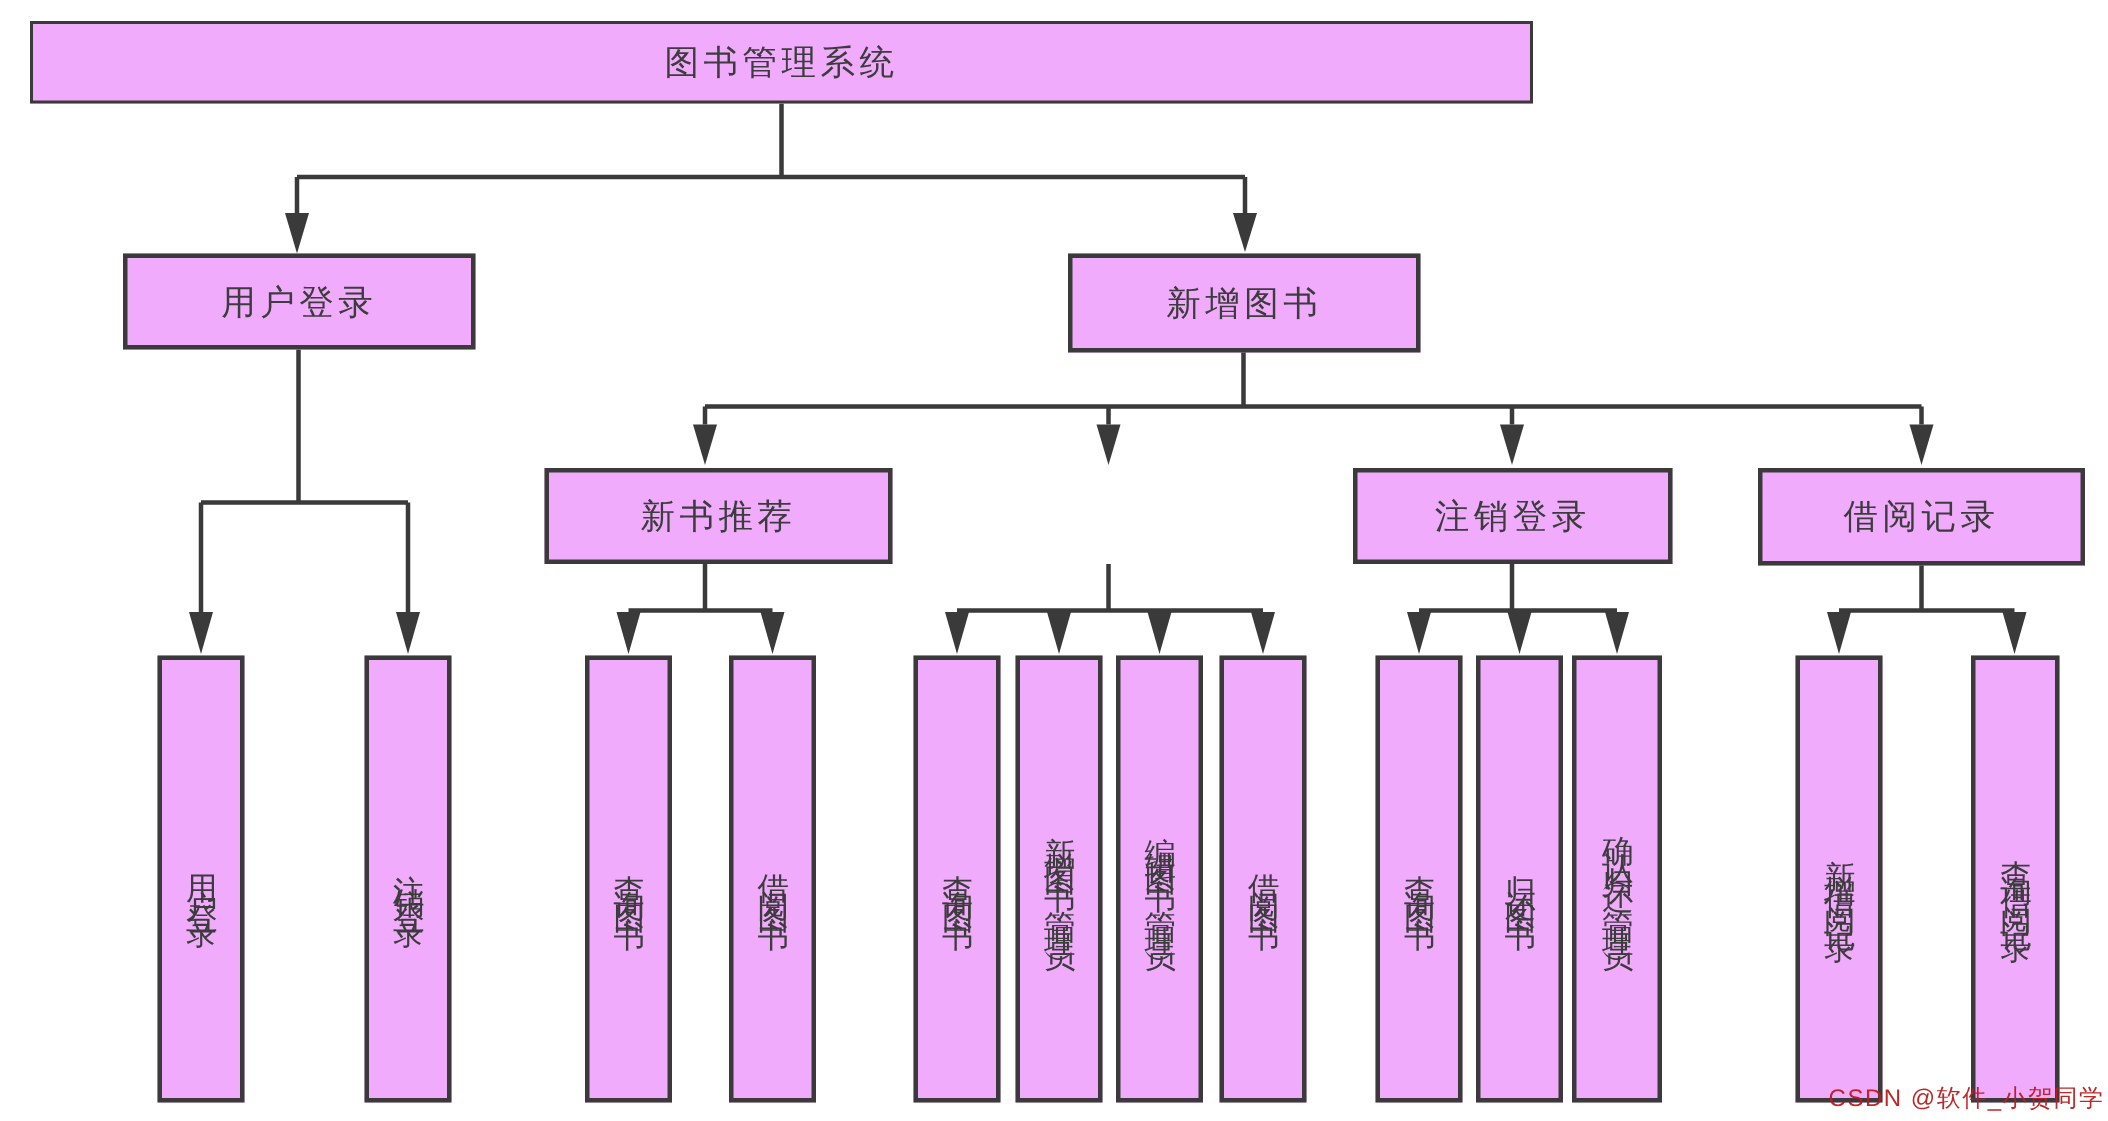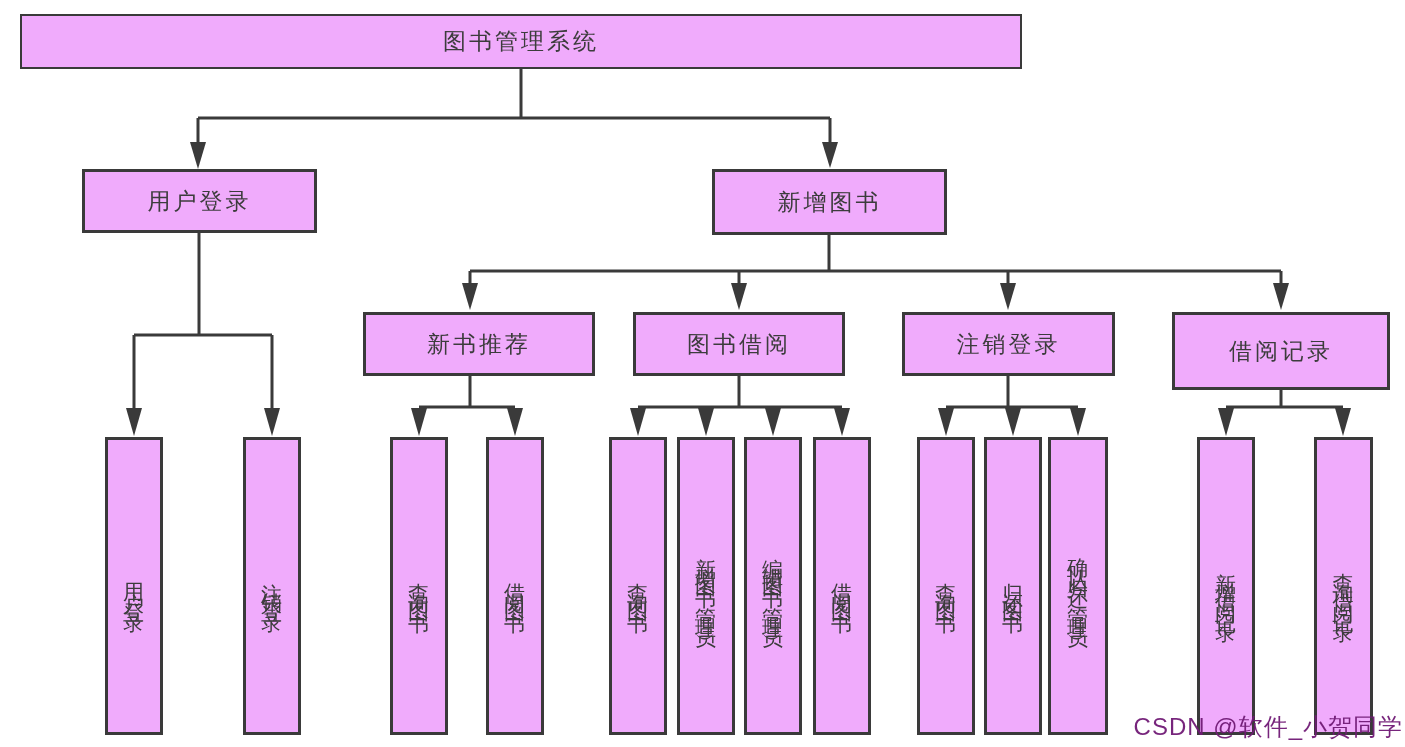--- a/index.html
+++ b/index.html
@@ -58,23 +58,23 @@
     text-orientation: mixed;
     font-size: 21px;
     letter-spacing: 10px;
     color: #3c3c3c;
     line-height: 1;
   }
   .watermark {
     position: absolute;
     right: 2px;
     bottom: 4px;
-    font-size: 24px;
+    font-size: 16px;
     letter-spacing: 1px;
-    color: #701a75;
+    color: #b91c1c;
     opacity: 0.95;
     z-index: 10;
     white-space: nowrap;
   }
 </style>
 </head>
 <body>
 
 <div class="stage">
 
@@ -120,23 +120,22 @@
       <polygon points="1335,408 1351,408 1343,436"></polygon>
     </g>
   </svg>
 
   <div class="node root" style="left:20px; top:14px; width:1002px; height:55px;">图书管理系统</div>
 
   <div class="node" style="left:82px; top:169px; width:235px; height:64px;">用户登录</div>
   <div class="node" style="left:712px; top:169px; width:235px; height:66px;">新增图书</div>
 
   <div class="node" style="left:363px; top:312px; width:232px; height:64px;">新书推荐</div>
-  <div class="node" style="left:633px; top:312px; width:212px; height:64px;">图书借阅</div>
   <div class="node" style="left:902px; top:312px; width:213px; height:64px;">注销登录</div>
-  <div class="node" style="left:1172px; top:312px; width:218px; height:78px;">借阅记录</div>
+  <div class="node" style="left:1172px; top:312px; width:218px; height:65px;">借阅记录</div>
 
   <div class="node leaf" style="left:105px;">
     <span class="vtext">用户登录</span>
   </div>
   <div class="node leaf" style="left:243px;">
     <span class="vtext">注销登录</span>
   </div>
 
   <div class="node leaf" style="left:390px;">
     <span class="vtext">查询图书</span>

